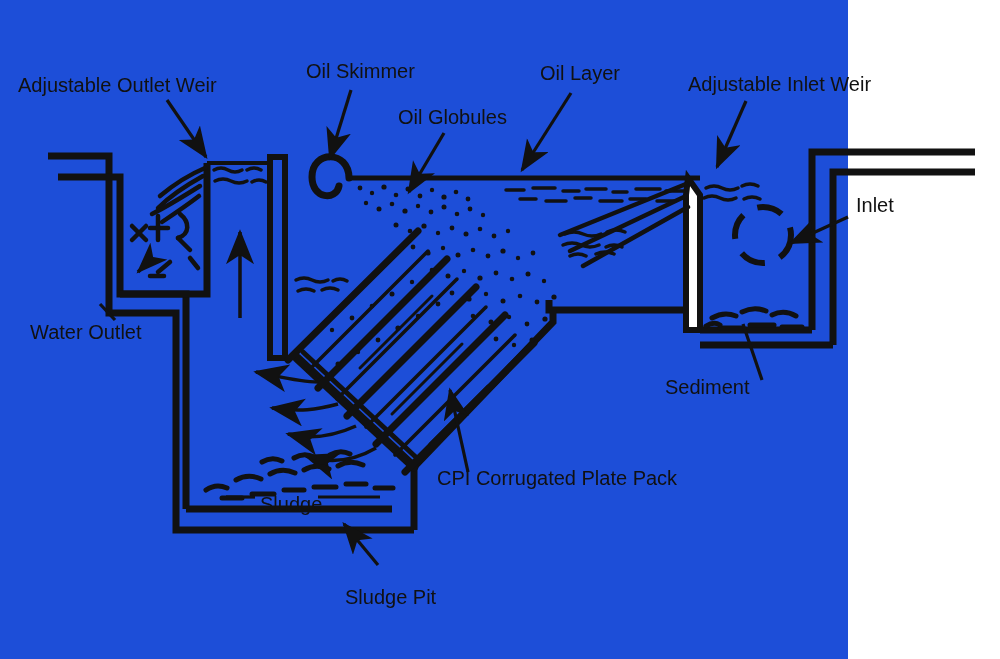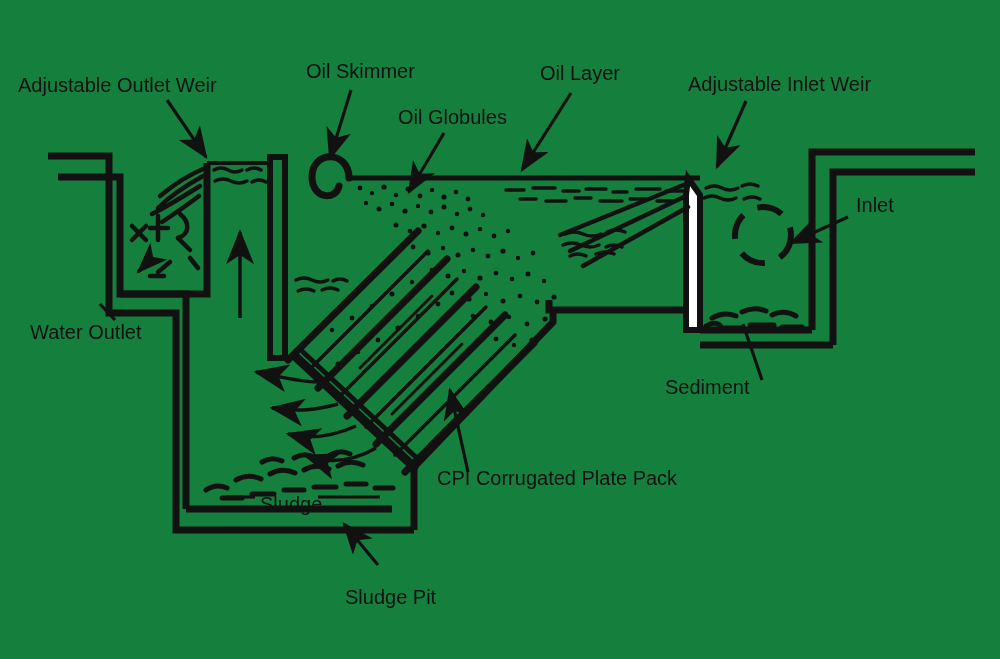--- a/index.html
+++ b/index.html
@@ -1,19 +1,19 @@
 <!DOCTYPE html>
 <html><head>
 <meta charset="utf-8">
 <title>CPI Oil Water Separator Diagram</title>
 <style>
   html,body{margin:0;padding:0;background:#ffffff;}
   body{width:1000px;height:659px;overflow:hidden;
        font-family:"Liberation Sans","DejaVu Sans",sans-serif;}
-  #stage{position:relative;width:1000px;height:659px;background:#15803d;}
+  #stage{position:relative;width:848px;height:659px;background:#1d4ed8;}
   svg#diagram{position:absolute;top:0;left:0;width:1000px;height:659px;display:block;}
   .lbl{font-family:"Liberation Sans","DejaVu Sans",sans-serif;
        font-size:20px;fill:#111111;dominant-baseline:alphabetic;}
 </style>
 </head>
 <body>
 
 <div id="stage">
 
 <svg id="diagram" viewBox="0 0 1000 659" xmlns="http://www.w3.org/2000/svg">

